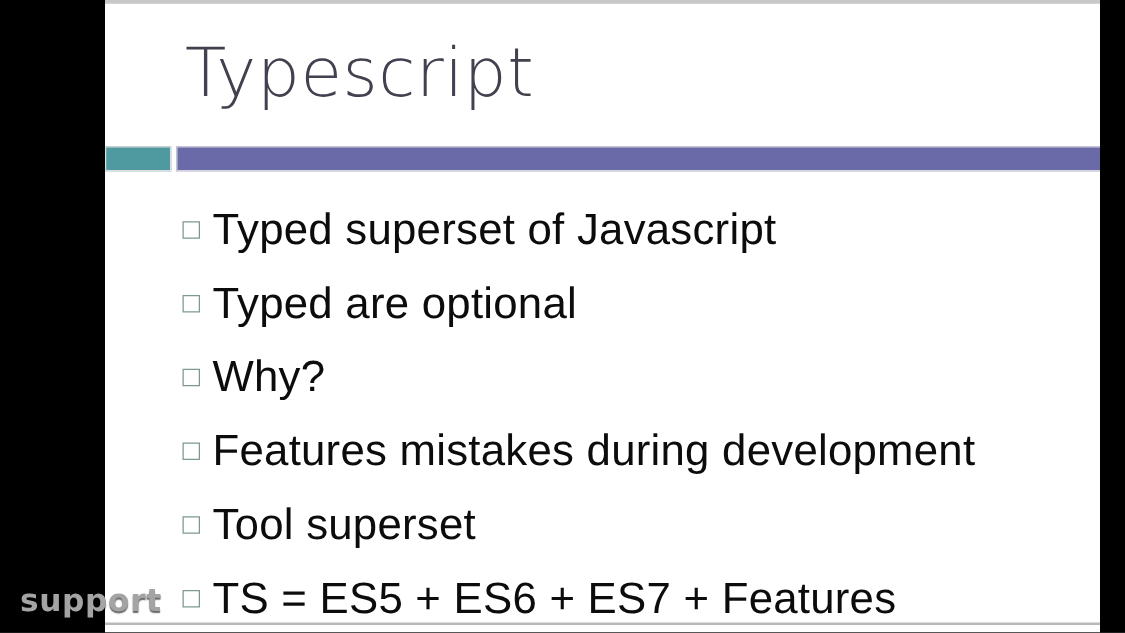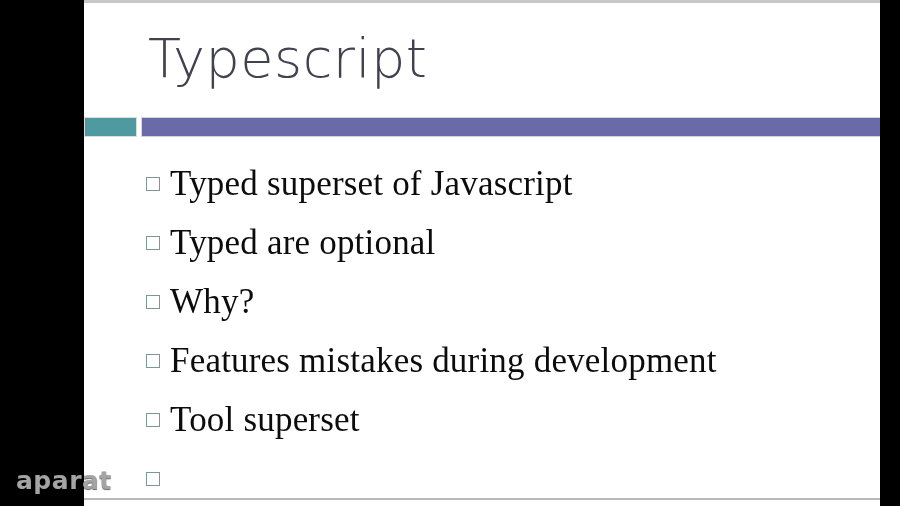--- a/index.html
+++ b/index.html
@@ -131,36 +131,36 @@
   .bullet-marker {
     flex: 0 0 auto;
     width: 14px;
     height: 14px;
     border: 1.7px solid #7d9793;
     box-sizing: border-box;
     margin-right: 10px;
     background: transparent;
   }
   .bullet-text {
-    font-family: Liberation Serif, serif;
+    font-family: Liberation Sans, sans-serif;
     font-weight: 300;
     font-size: 35px;
     line-height: 40px;
     letter-spacing: 0.2px;
     color: #0c0c0c;
   }
 </style>
 </head>
 <body>
 
 <div id="screen">
 
   <div class="letterbox-left"></div>
 
-  <div class="watermark">aparat</div>
+  <div class="watermark">support</div>
 
   <div class="slide">
 
     <div class="slide-border-top"></div>
 
     <div class="slide-title">Typescript</div>
 
     <div class="accent-square"></div>
     <div class="accent-bar"></div>
 
@@ -180,20 +180,21 @@
       <li class="bullet-item">
         <span class="bullet-marker"></span>
         <span class="bullet-text">Features mistakes during development</span>
       </li>
       <li class="bullet-item">
         <span class="bullet-marker"></span>
         <span class="bullet-text">Tool superset</span>
       </li>
       <li class="bullet-item">
         <span class="bullet-marker"></span>
+        <span class="bullet-text">TS = ES5 + ES6 + ES7 + Features</span>
       </li>
     </ul>
 
     <div class="slide-border-bottom"></div>
     <div class="slide-border-right"></div>
   </div>
 
 </div>
 
 </body></html>

